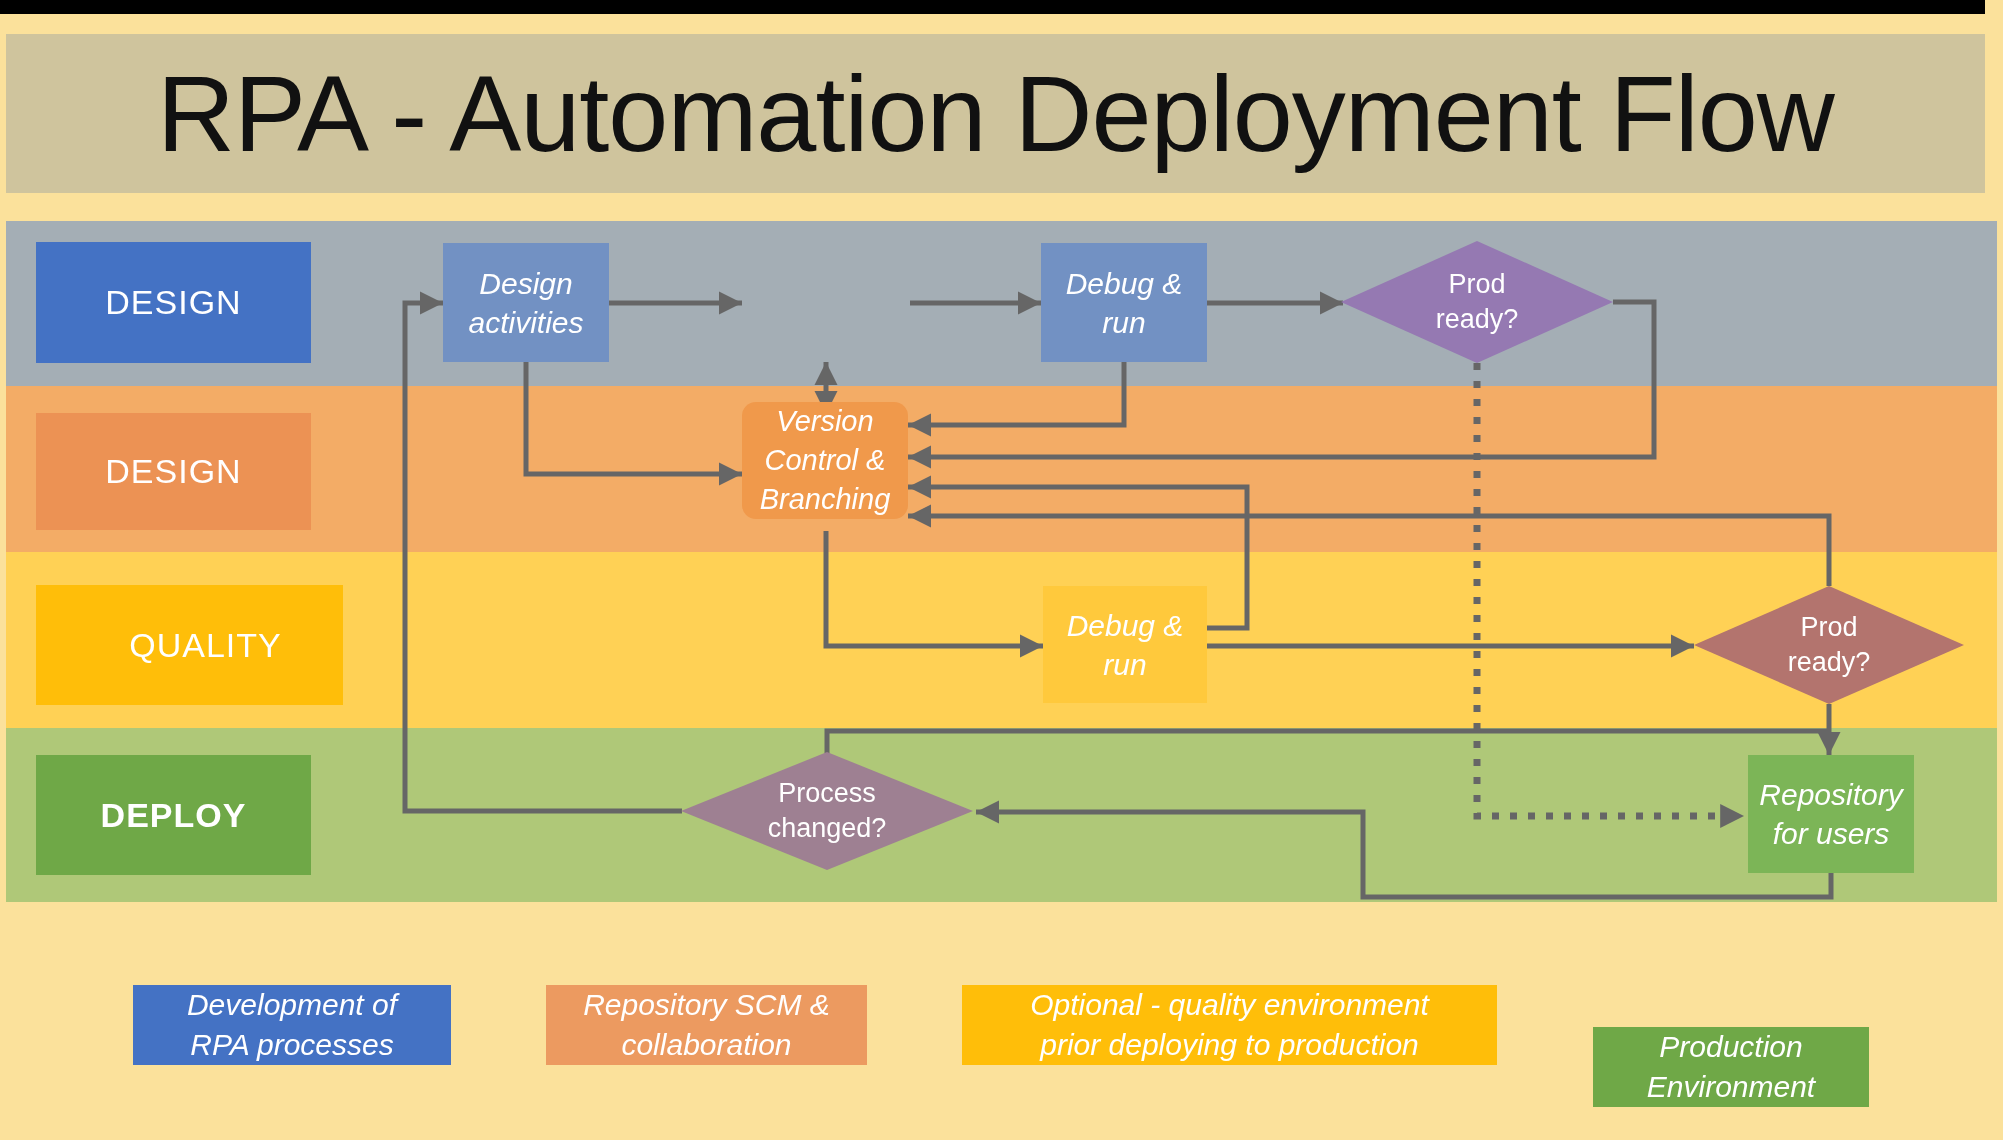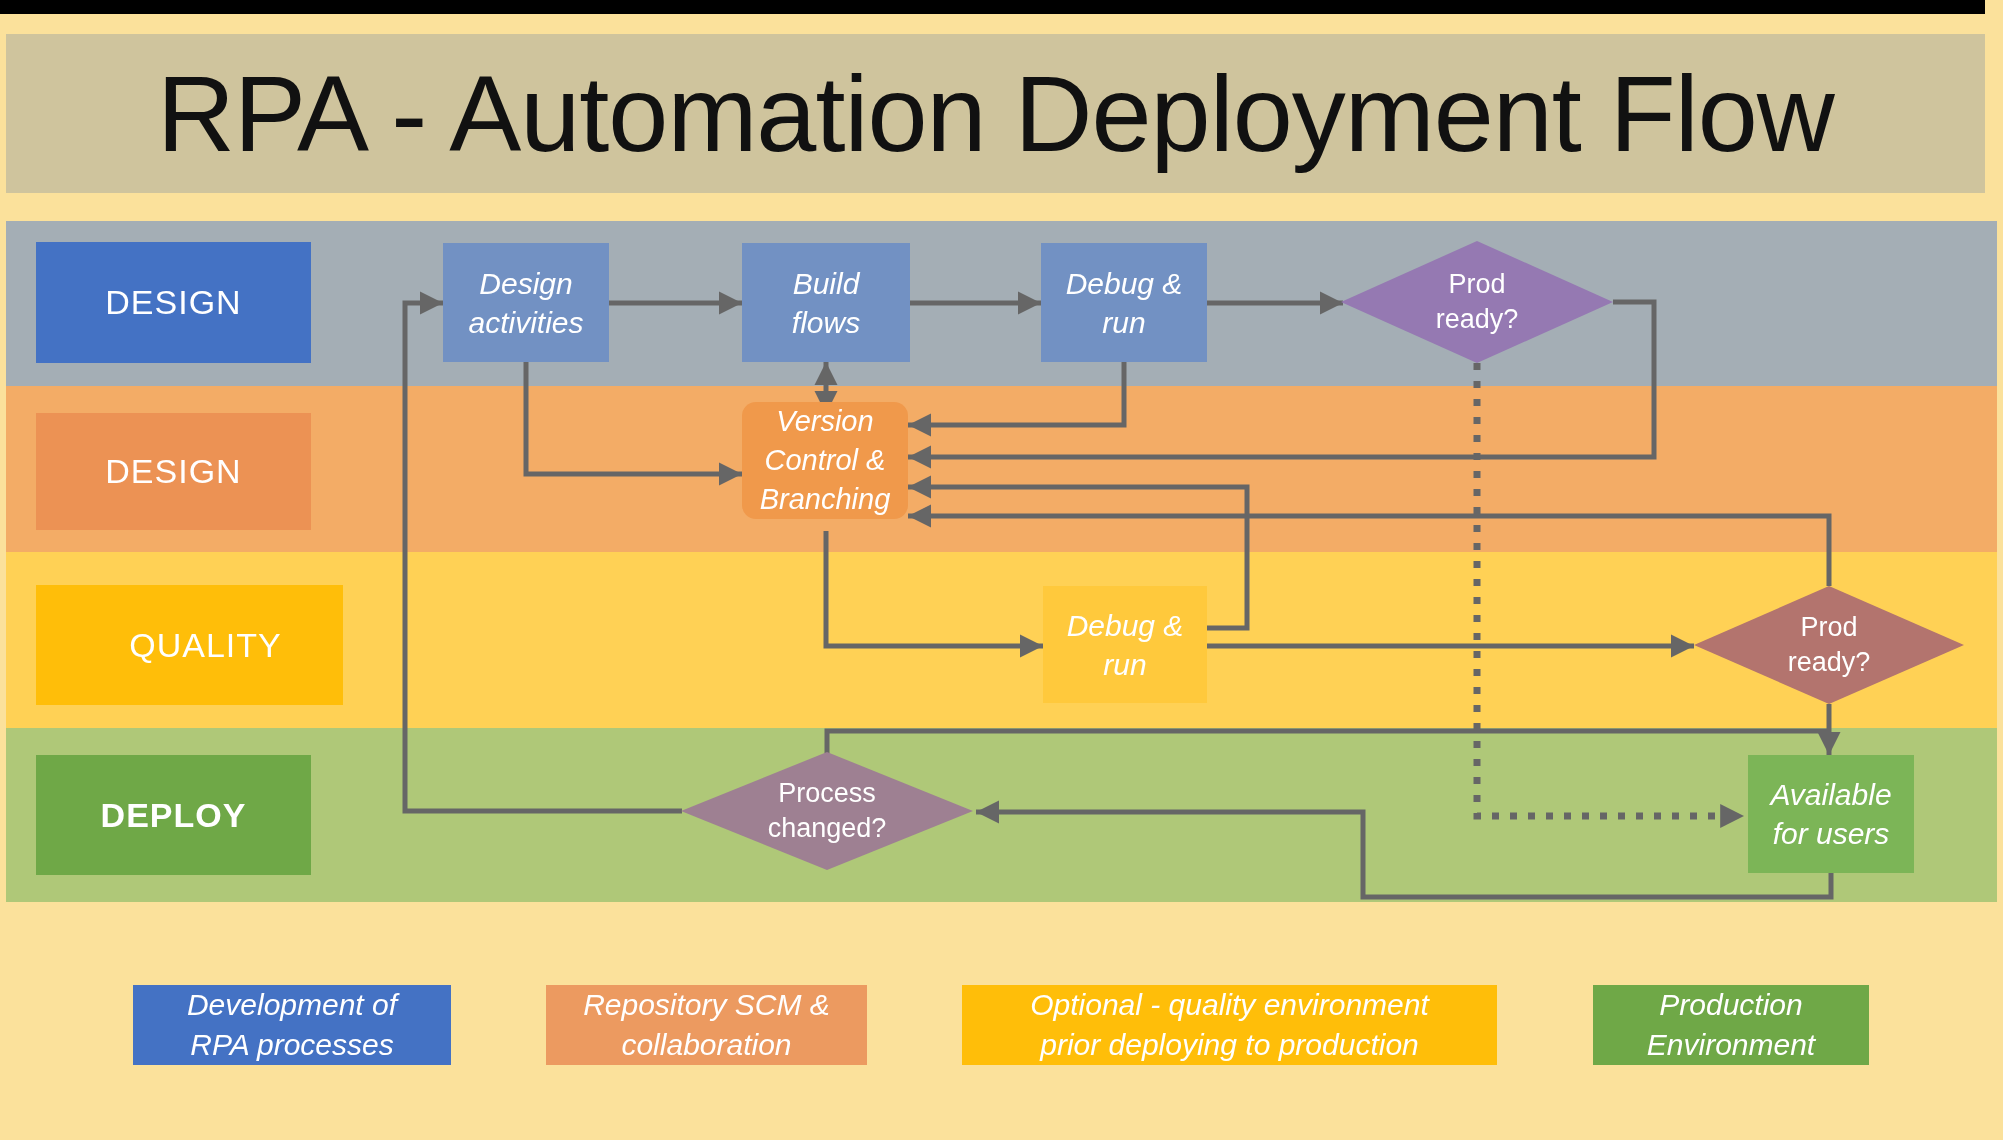--- a/index.html
+++ b/index.html
@@ -51,21 +51,21 @@
   .dm-mauve {background:var(--diamond-mauve,#9E8092);}
   .connector-layer{left:0;top:0;width:2003px;height:1140px;pointer-events:none;}
   .legend-box{
     top:985px;height:80px;display:flex;align-items:center;justify-content:center;
     text-align:center;color:#fff;font-style:italic;font-size:30px;line-height:1.35;
     white-space:pre-line;
   }
   .lg-blue  {background:var(--label-design,#4472C4);}
   .lg-orange{background:var(--legend-orange,#EC9A60);}
   .lg-yellow{background:var(--label-quality,#FFBE09);}
-  .lg-green {background:var(--label-deploy,#6FA847);}
+  .lg-green {background:var(--label-deploy,#6FA847);margin-top:42px;}
 </style>
 </head>
 <body>
 
 <div class="page">
 
   <div class="abs top-bar"></div>
 
   <div class="abs title-band">
     <div class="page-title">RPA - Automation Deployment Flow</div>
@@ -105,30 +105,28 @@
     </g>
   </svg>
 
   <div class="abs lane-label ll-design">DESIGN</div>
   <div class="abs lane-label ll-commit">DESIGN</div>
   <div class="abs lane-label ll-quality">QUALITY</div>
   <div class="abs lane-label ll-deploy">DEPLOY</div>
 
   <div class="abs node node-blue" style="left:443px;top:243px;width:166px;height:119px;">Design
 activities</div>
-  <div class="abs node node-blue" style="left:742px;top:243px;width:168px;height:119px;">Build
-flows</div>
   <div class="abs node node-blue" style="left:1041px;top:243px;width:166px;height:119px;">Debug &amp;
 run</div>
   <div class="abs node node-orange node-vc" style="left:742px;top:402px;width:166px;height:117px;border-radius:14px;">Version
 Control &amp;
 Branching</div>
   <div class="abs node node-yellow" style="left:1043px;top:586px;width:164px;height:117px;">Debug &amp;
 run</div>
-  <div class="abs node node-green" style="left:1748px;top:755px;width:166px;height:118px;">Available
+  <div class="abs node node-green" style="left:1748px;top:755px;width:166px;height:118px;">Repository
 for users</div>
 
   <div class="abs diamond dm-purple" style="left:1341px;top:241px;width:272px;height:122px;">Prod
 ready?</div>
   <div class="abs diamond dm-rose" style="left:1694px;top:586px;width:270px;height:118px;">Prod
 ready?</div>
   <div class="abs diamond dm-mauve" style="left:681px;top:752px;width:292px;height:118px;">Process
 changed?</div>
 
   <div class="abs legend-box lg-blue" style="left:133px;width:318px;">Development of

